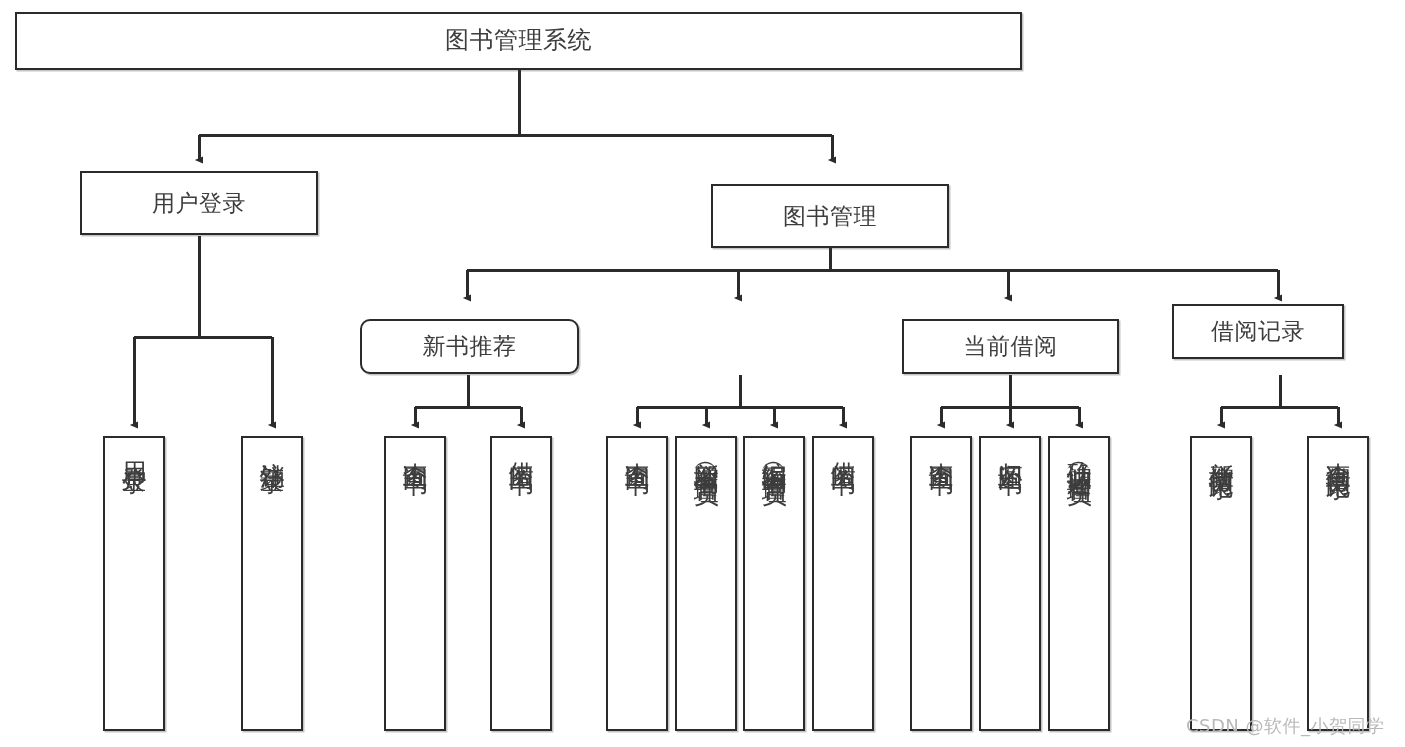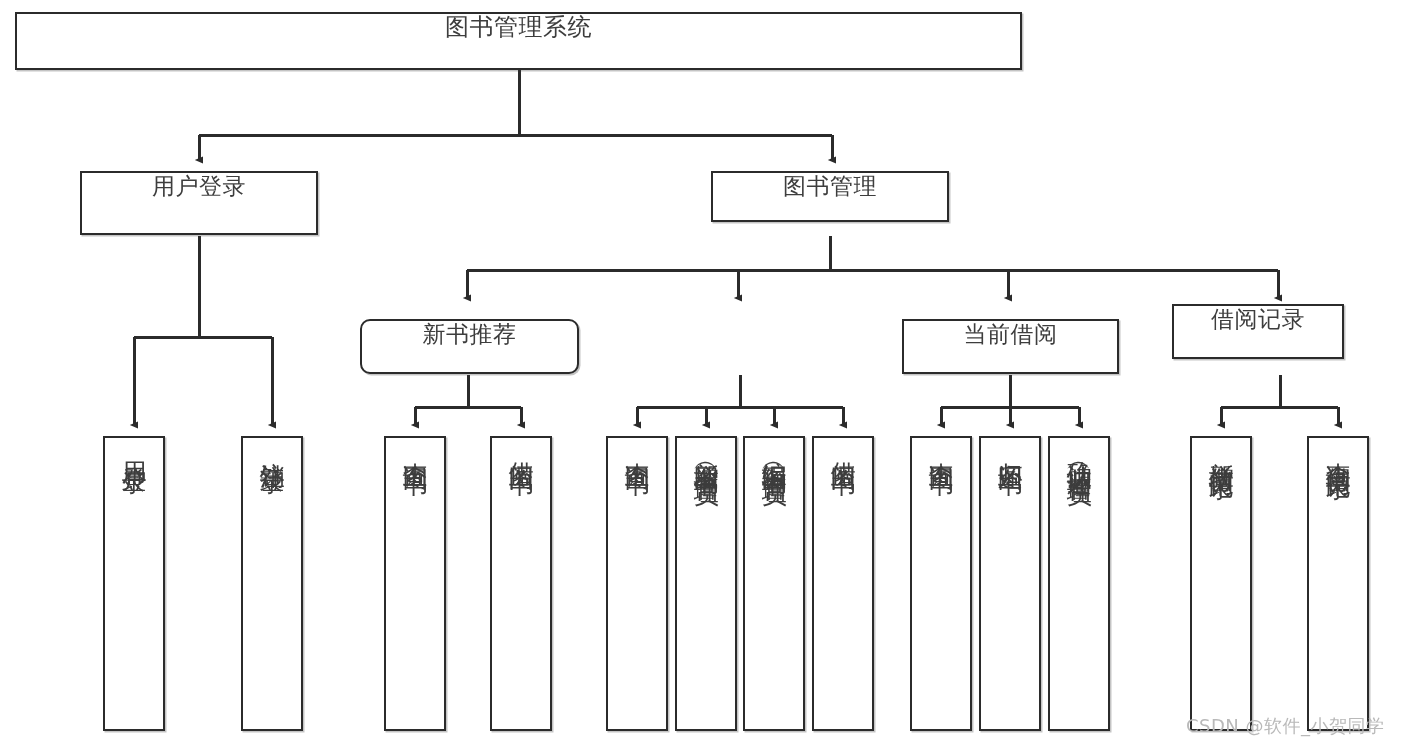--- a/index.html
+++ b/index.html
@@ -25,21 +25,21 @@
     width: 1405px;
     height: 747px;
     pointer-events: none;
   }
   .node {
     position: absolute;
     box-sizing: border-box;
     border: 2px solid #2b2b2b;
     background: #ffffff;
     display: flex;
-    align-items: flex-start;
+    align-items: center;
     justify-content: center;
     color: #3a3a3a;
     box-shadow: 1.5px 1.5px 0 rgba(60,60,60,0.30);
   }
   .node-label {
     display: block;
     text-align: center;
     color: #3d3d3d;
     letter-spacing: 0.5px;
   }
@@ -135,21 +135,21 @@
   </svg>
 
   <div class="node h root" style="left:15px; top:12px; width:1007px; height:58px;">
     <span class="node-label">图书管理系统</span>
   </div>
 
   <div class="node h" style="left:80px; top:171px; width:238px; height:64px;">
     <span class="node-label">用户登录</span>
   </div>
 
-  <div class="node h" style="left:711px; top:171px; width:238px; height:51px;">
+  <div class="node h" style="left:711px; top:184px; width:238px; height:64px;">
     <span class="node-label">图书管理</span>
   </div>
 
   <div class="node h" style="left:360px; top:319px; width:219px; height:55px;border-radius:10px;">
     <span class="node-label">新书推荐</span>
   </div>
 
 
   <div class="node h" style="left:902px; top:319px; width:217px; height:55px;">
     <span class="node-label">当前借阅</span>

